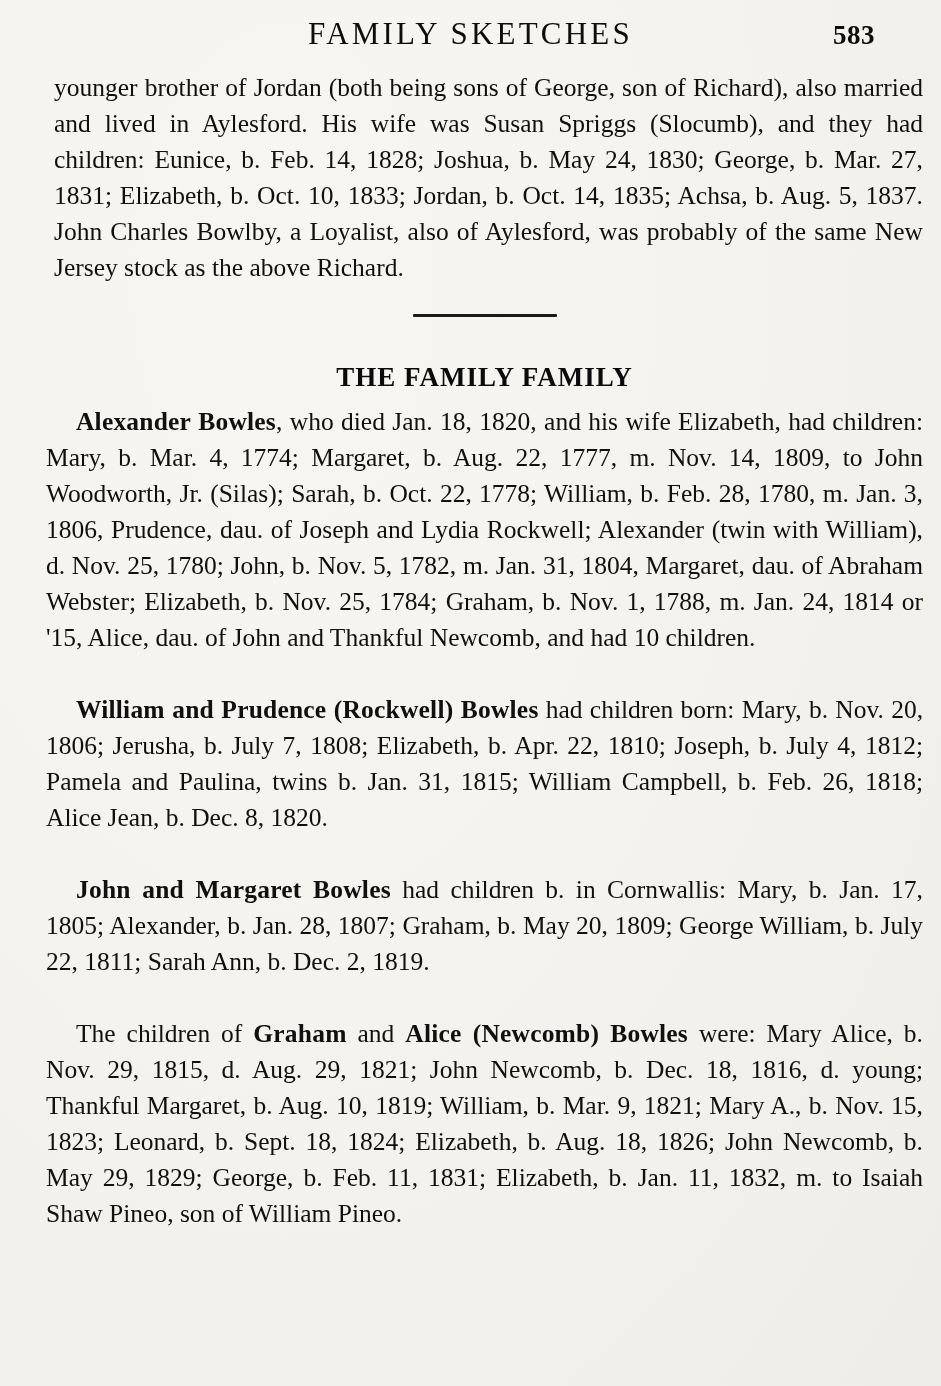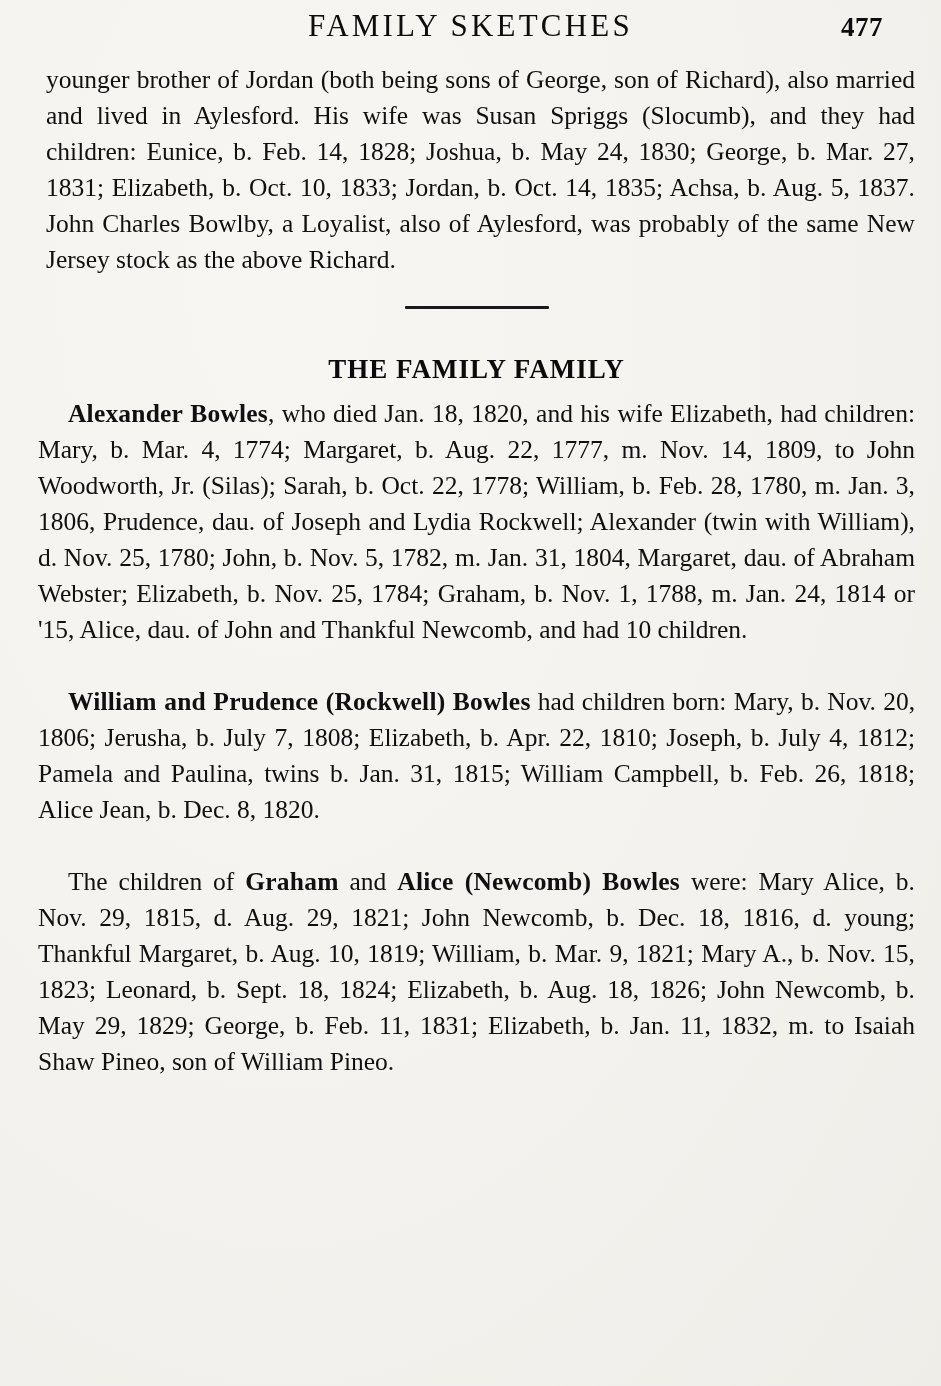--- a/index.html
+++ b/index.html
@@ -14,21 +14,21 @@
     color: #101010;
     overflow: hidden;
   }
   .page {
     position: relative;
     width: 941px;
     height: 1386px;
     background:
       radial-gradient(ellipse at 30% 20%, #f7f6f2 0%, #f3f2ee 55%, #eeede8 100%);
     box-sizing: border-box;
-    padding: 0;
+    padding: 8px;
   }
   
   .runhead {
     position: relative;
     height: 62px;
     margin: 0 38px 0 38px;
   }
   .runhead-title {
     position: absolute;
     left: 0;
@@ -106,34 +106,35 @@
     line-height: 34px;
   }
 </style>
 </head>
 <body>
 
 <div class="page">
 
   <div class="runhead">
     <div class="runhead-title">FAMILY SKETCHES</div>
-    <div class="runhead-folio">477</div>
+    <div class="runhead-folio">583</div>
   </div>
 
   <div class="body-col">
 
     <p class="para cont"><span>younger brother of Jordan (both being sons of George, son of Richard), also married and lived in Aylesford. His wife was Susan Spriggs (Slocumb), and they had children: Eunice, b. Feb. 14, 1828; Joshua, b. May 24, 1830; George, b. Mar. 27, 1831; Elizabeth, b. Oct. 10, 1833; Jordan, b. Oct. 14, 1835; Achsa, b. Aug. 5, 1837. John Charles Bowlby, a Loyalist, also of Aylesford, was probably of the same New Jersey stock as the above Richard.</span></p>
 
     <div class="divider-wrap">
       <div class="divider"></div>
     </div>
 
     <h2 class="section-heading">THE FAMILY FAMILY</h2>
 
     <p class="para indent"><span class="nm">Alexander Bowles</span><span>, who died Jan. 18, 1820, and his wife Elizabeth, had children: Mary, b. Mar. 4, 1774; Margaret, b. Aug. 22, 1777, m. Nov. 14, 1809, to John Woodworth, Jr. (Silas); Sarah, b. Oct. 22, 1778; William, b. Feb. 28, 1780, m. Jan. 3, 1806, Prudence, dau. of Joseph and Lydia Rockwell; Alexander (twin with William), d. Nov. 25, 1780; John, b. Nov. 5, 1782, m. Jan. 31, 1804, Margaret, dau. of Abraham Webster; Elizabeth, b. Nov. 25, 1784; Graham, b. Nov. 1, 1788, m. Jan. 24, 1814 or '15, Alice, dau. of John and Thankful Newcomb, and had 10 children.</span></p>
 
     <p class="para indent gap"><span class="nm">William and Prudence (Rockwell) Bowles</span><span> had children born: Mary, b. Nov. 20, 1806; Jerusha, b. July 7, 1808; Elizabeth, b. Apr. 22, 1810; Joseph, b. July 4, 1812; Pamela and Paulina, twins b. Jan. 31, 1815; William Campbell, b. Feb. 26, 1818; Alice Jean, b. Dec. 8, 1820.</span></p>
 
+    <p class="para indent gap"><span class="nm">John and Margaret Bowles</span><span> had children b. in Cornwallis: Mary, b. Jan. 17, 1805; Alexander, b. Jan. 28, 1807; Graham, b. May 20, 1809; George William, b. July 22, 1811; Sarah Ann, b. Dec. 2, 1819.</span></p>
 
     <p class="para indent gap"><span>The children of </span><span class="nm">Graham</span><span> and </span><span class="nm">Alice (Newcomb) Bowles</span><span> were: Mary Alice, b. Nov. 29, 1815, d. Aug. 29, 1821; John Newcomb, b. Dec. 18, 1816, d. young; Thankful Margaret, b. Aug. 10, 1819; William, b. Mar. 9, 1821; Mary A., b. Nov. 15, 1823; Leonard, b. Sept. 18, 1824; Elizabeth, b. Aug. 18, 1826; John Newcomb, b. May 29, 1829; George, b. Feb. 11, 1831; Elizabeth, b. Jan. 11, 1832, m. to Isaiah Shaw Pineo, son of William Pineo.</span></p>
 
   </div>
 </div>
 
 </body></html>

